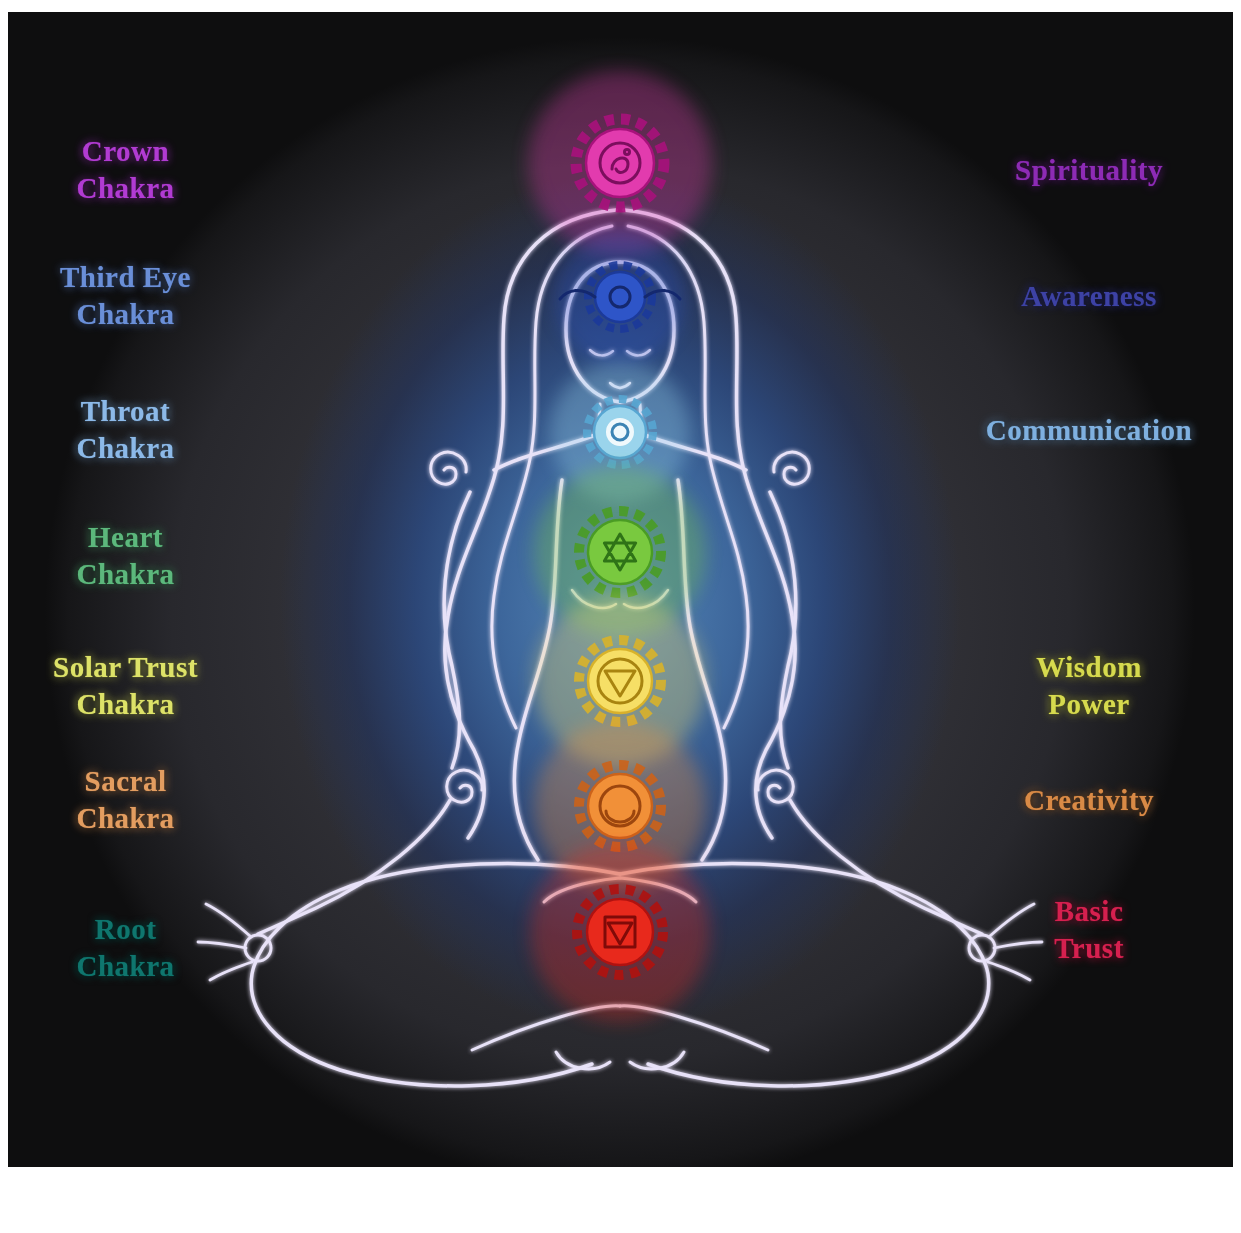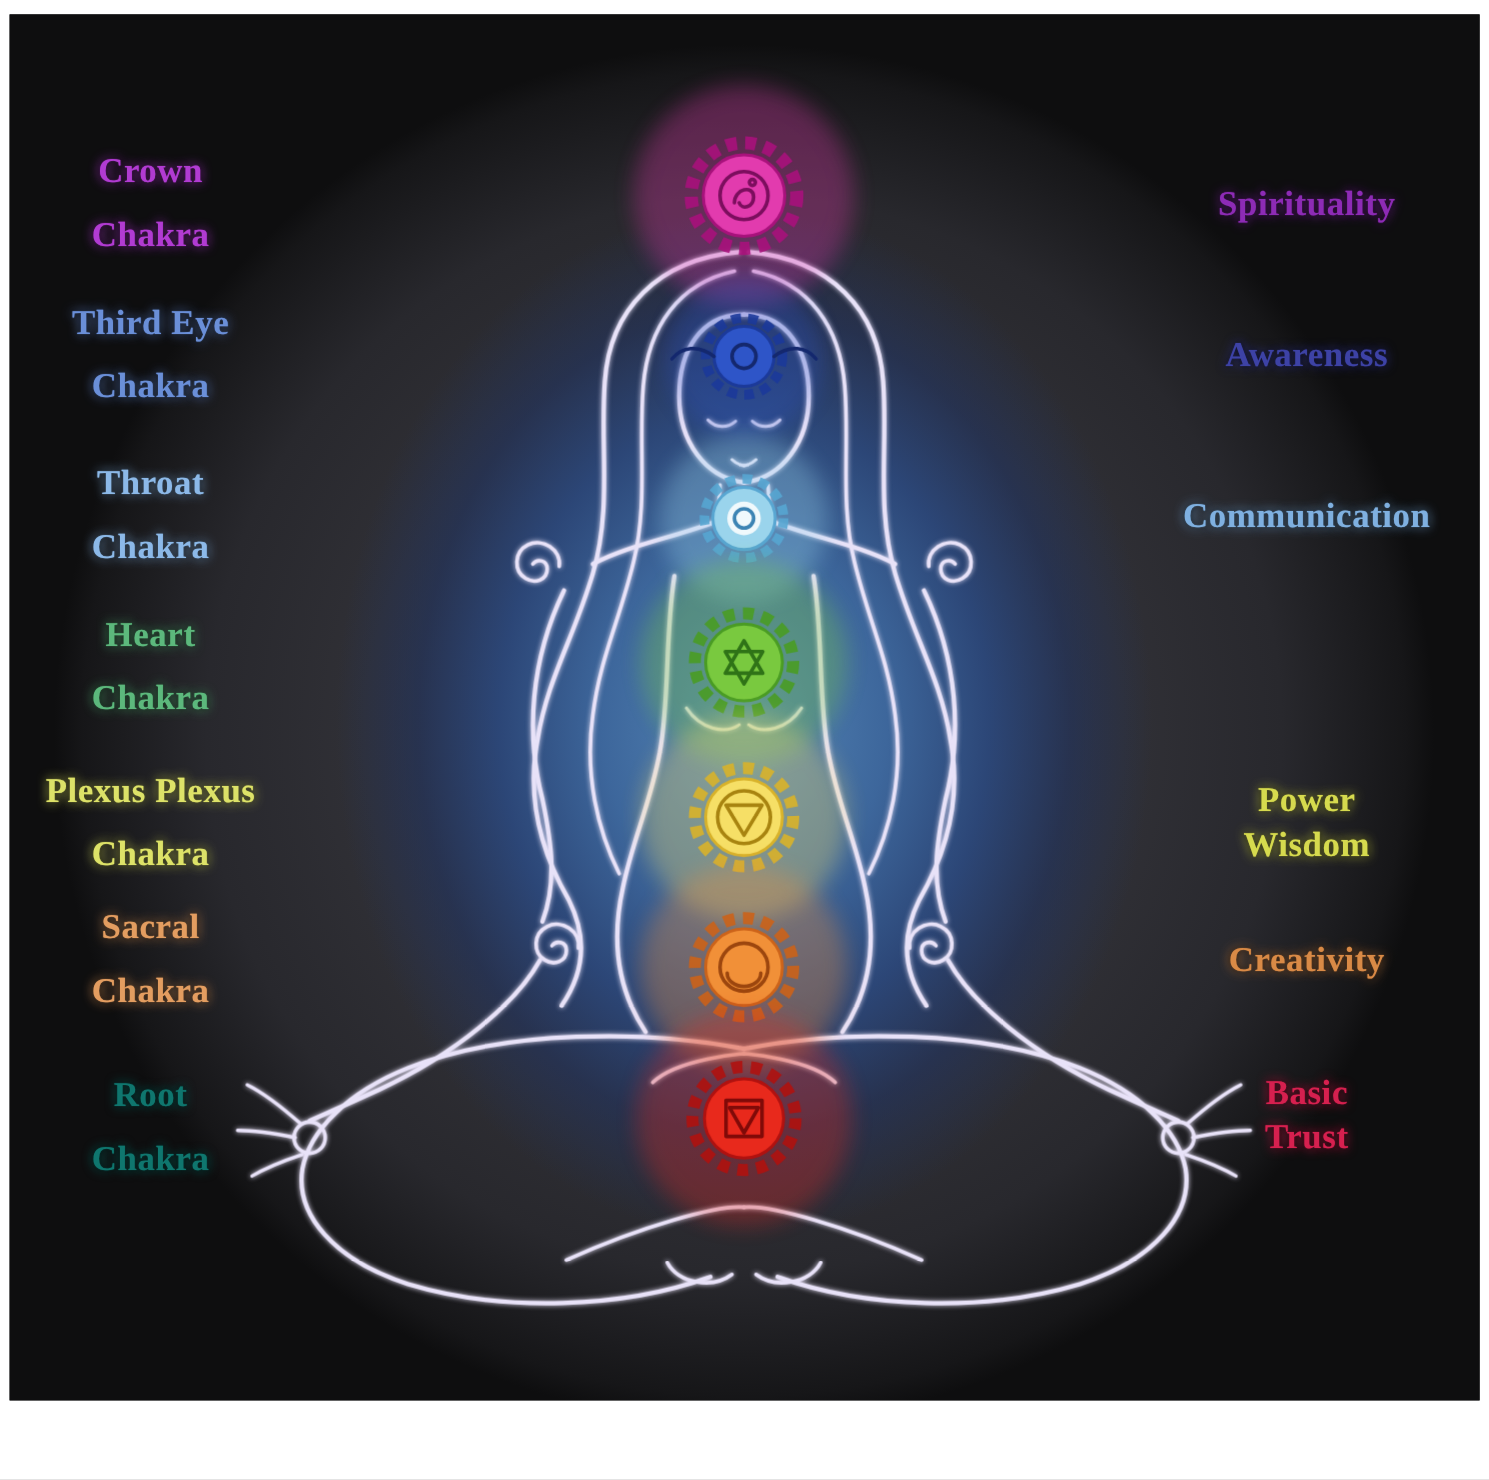--- a/index.html
+++ b/index.html
@@ -17,21 +17,21 @@
         #35353b 0%, #303036 55%, #28282d 78%, #161618 96%, #0e0e0f 100%),
       #0d0d0e;
   }
   svg{position:absolute;left:0;top:0;}
   .label{
     position:absolute;display:flex;flex-direction:column;justify-content:center;
     height:110px;text-align:center;font-weight:bold;font-size:29px;line-height:37px;
     letter-spacing:0.5px;
     text-shadow:0 0 6px rgba(0,0,0,0.9), 0 0 1px currentColor, 0 0 9px currentColor;
   }
-  .left-label{left:18px;width:215px;gap:16px;}
+  .left-label{left:18px;width:215px;}
   .right-label{left:975px;width:228px;}
   
   .chakra .halo{fill:var(--fill);opacity:0.32;}
   .chakra .petals{fill:none;stroke:var(--edge);opacity:0.9;}
   .chakra .main{fill:var(--fill);stroke:var(--edge);stroke-width:2.5;}
   .chakra .glyph{fill:none;stroke:var(--sym);stroke-width:3;stroke-linecap:round;stroke-linejoin:round;}
   .figure path, .figure circle, .figure use{fill:none;stroke-linecap:round;}
 </style>
 </head>
 <body>
@@ -166,26 +166,26 @@
       <div>Chakra</div>
     </div>
     <div class="label right-label" style="top: 375px; color: rgb(127, 176, 224);">
       <div>Communication</div>
     </div>
     <div class="label left-label" style="top: 501px; color: rgb(92, 184, 124);">
       <div>Heart</div>
       <div>Chakra</div>
     </div>
     <div class="label left-label" style="top: 631px; color: rgb(221, 226, 104);">
-      <div>Plexus Plexus</div>
+      <div>Solar Trust</div>
       <div>Chakra</div>
     </div>
     <div class="label right-label" style="top: 631px; color: rgb(214, 218, 78);">
+      <div>Wisdom</div>
       <div>Power</div>
-      <div>Wisdom</div>
     </div>
     <div class="label left-label" style="top: 745px; color: rgb(227, 157, 96);">
       <div>Sacral</div>
       <div>Chakra</div>
     </div>
     <div class="label right-label" style="top: 745px; color: rgb(217, 138, 70);">
       <div>Creativity</div>
     </div>
     <div class="label left-label" style="top: 875px; color: #0f766e; justify-content: flex-end;">
       <div>Root</div>

